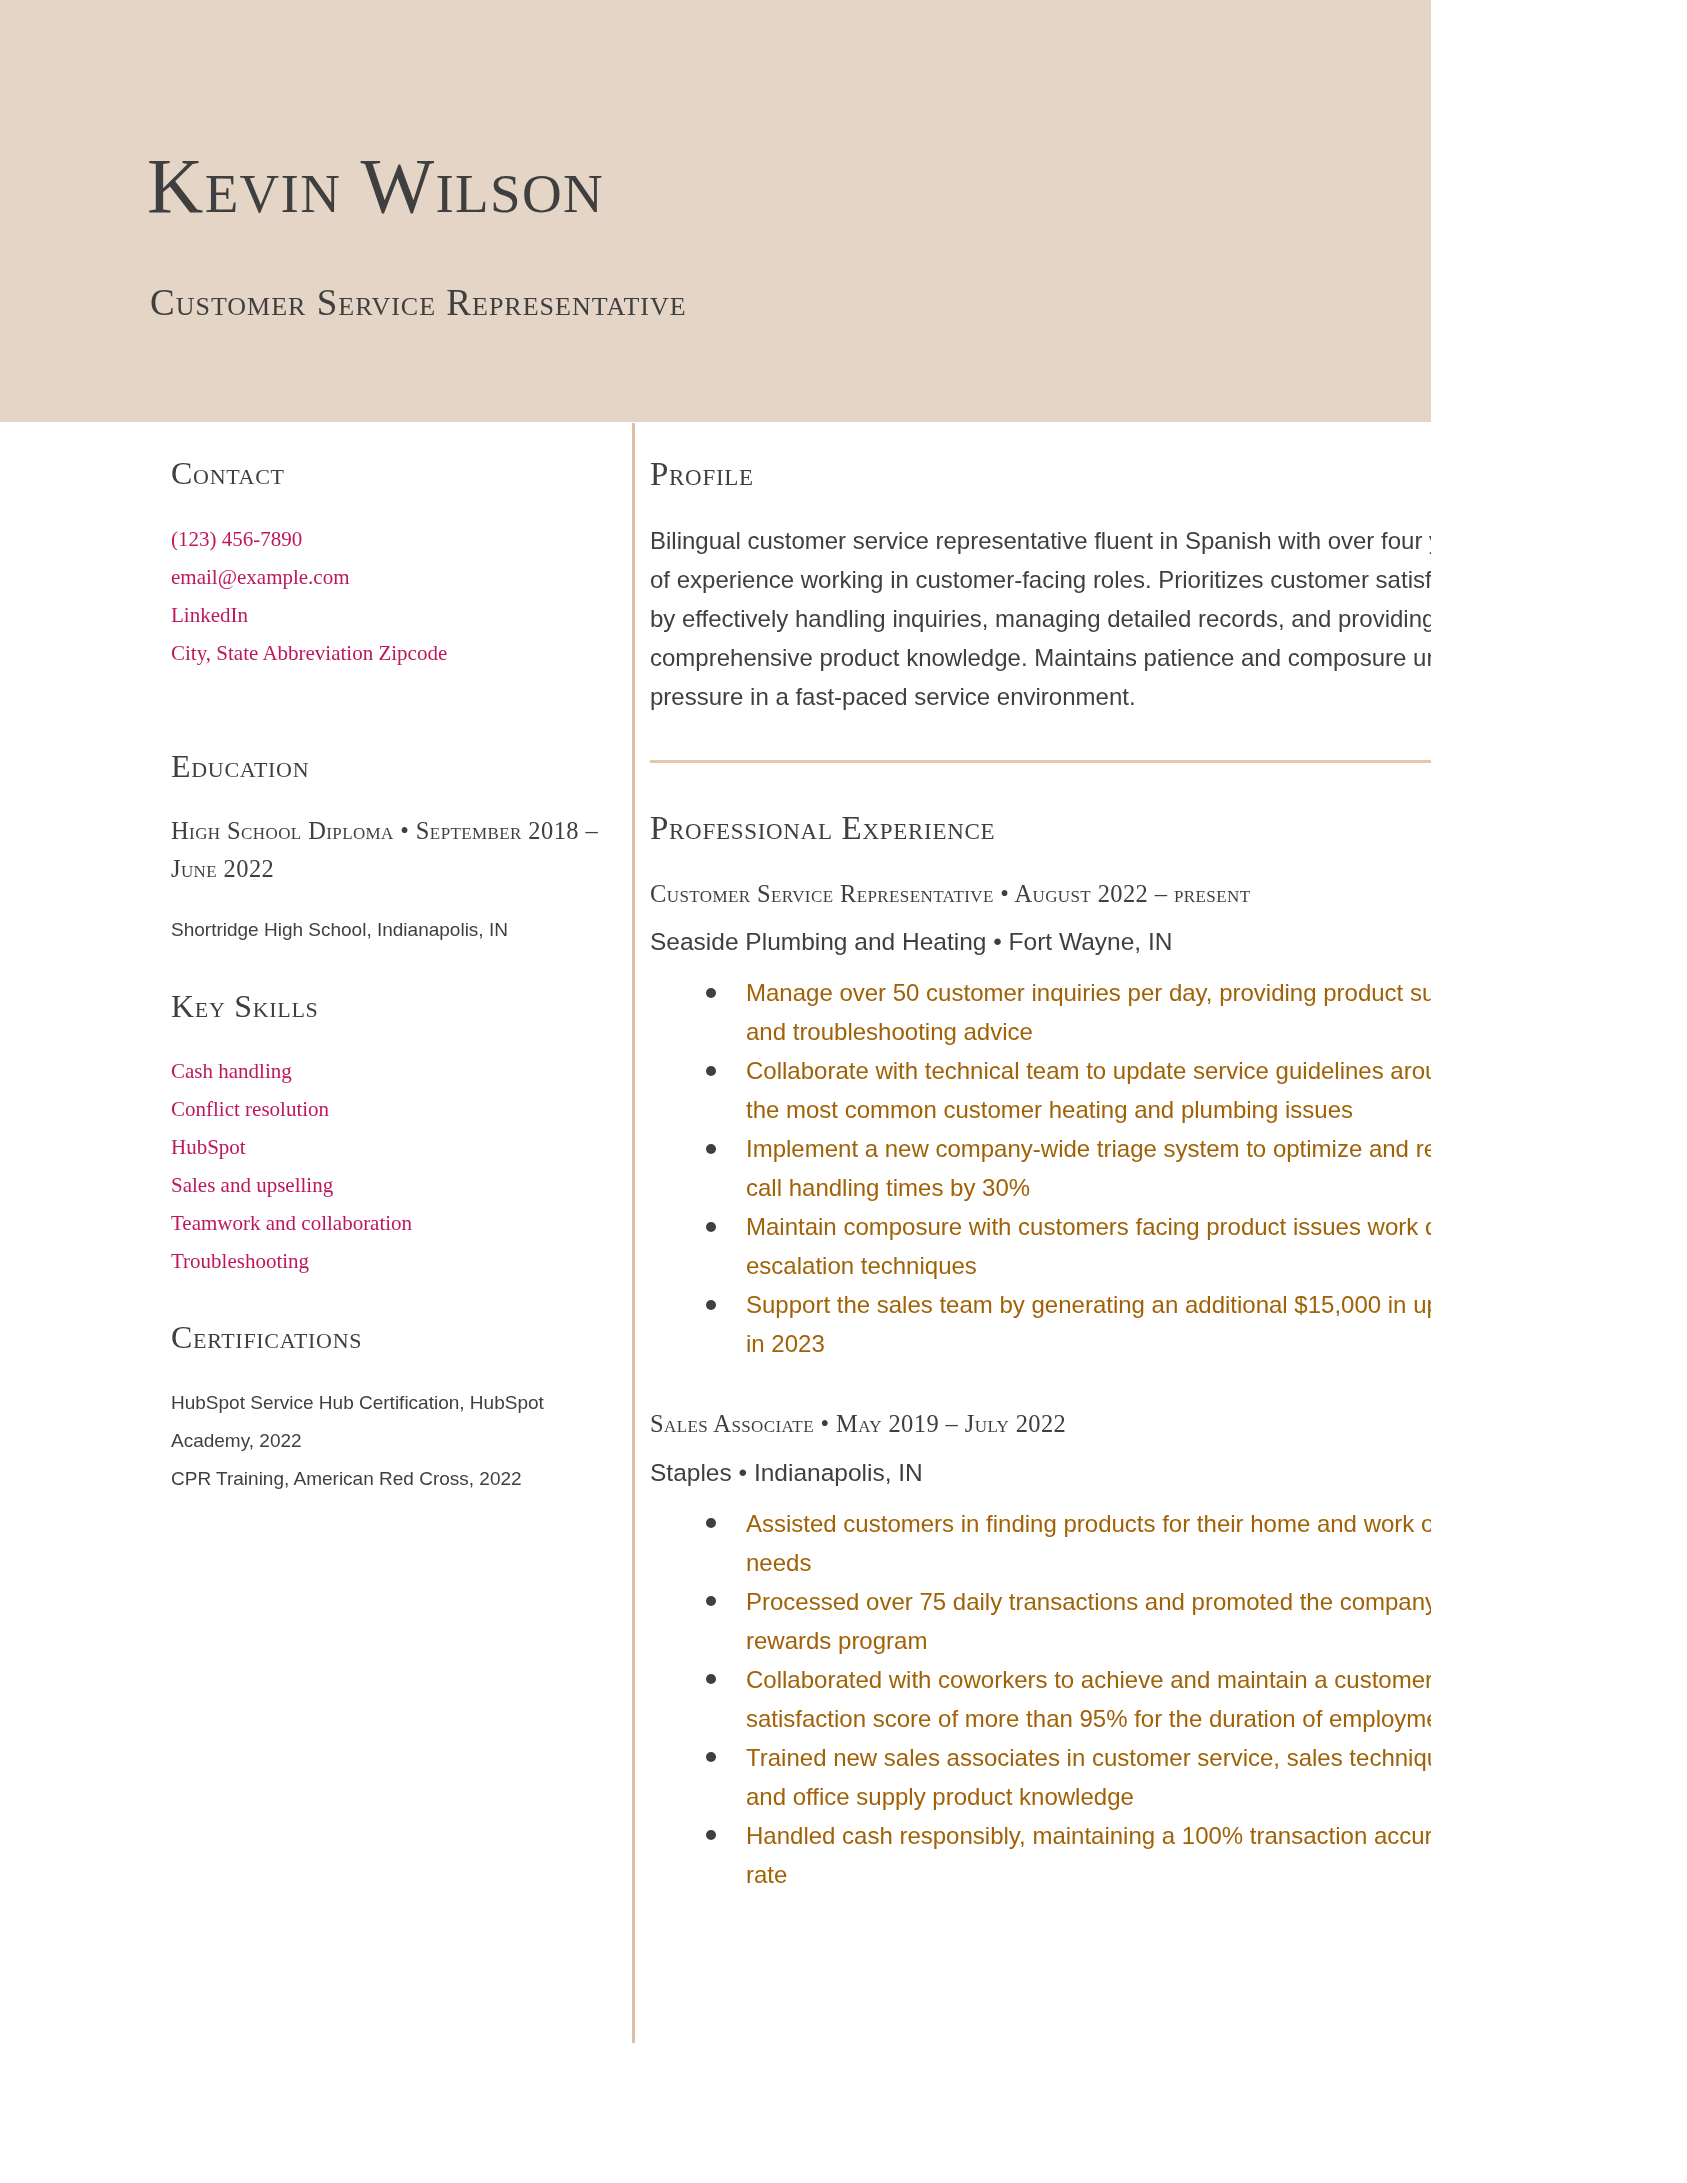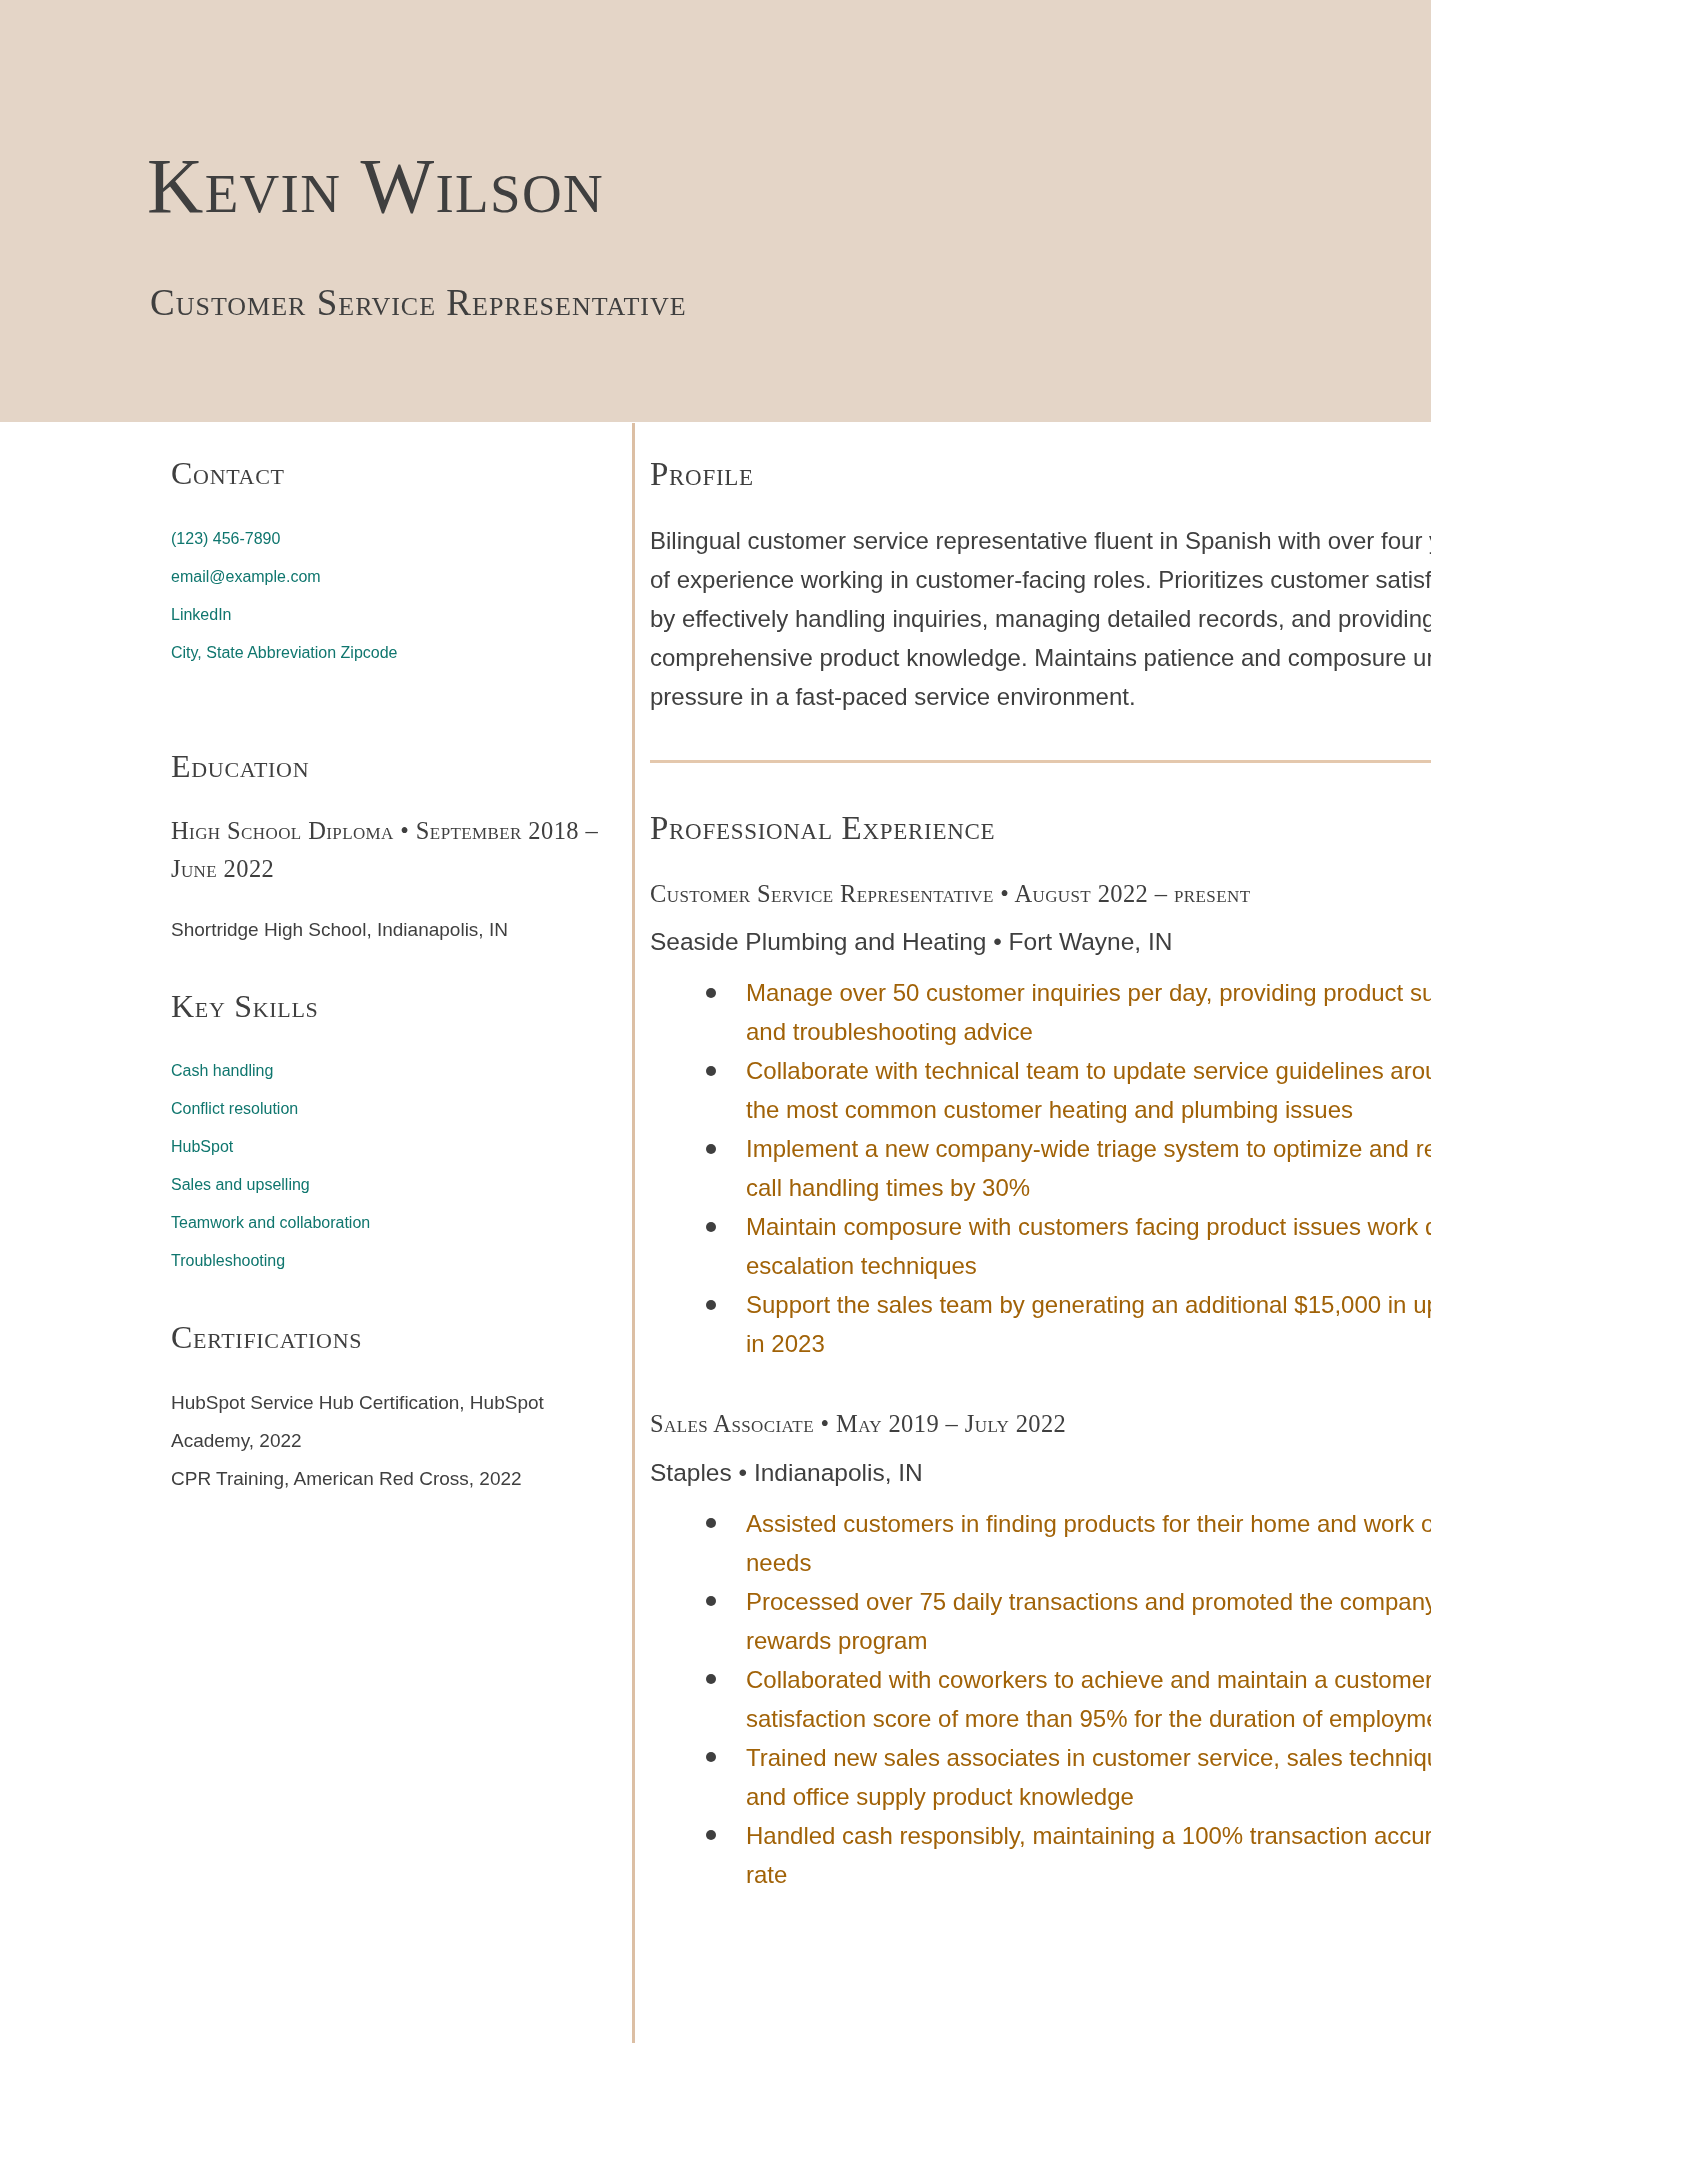--- a/index.html
+++ b/index.html
@@ -92,24 +92,24 @@
 
   
   .body-text {
     font-family: "Liberation Sans", sans-serif;
     font-size: 19px;
     line-height: 38px;
     color: #3f3f3f;
     margin: 0;
   }
   .plain-line {
-    font-family: Liberation Sans, sans-serif;
-    font-size: 16px;
-    line-height: 38px;
-    color: #0f766e;
+    font-family: Liberation Serif, serif;
+    font-size: 21px;
+    line-height: 38px;
+    color: #be185d;
   }
   .profile-para {
     font-family: Liberation Sans, sans-serif;
     font-size: 24px;
     line-height: 39px;
     color: #3f3f3f;
     margin: 0;
   }
 
   

